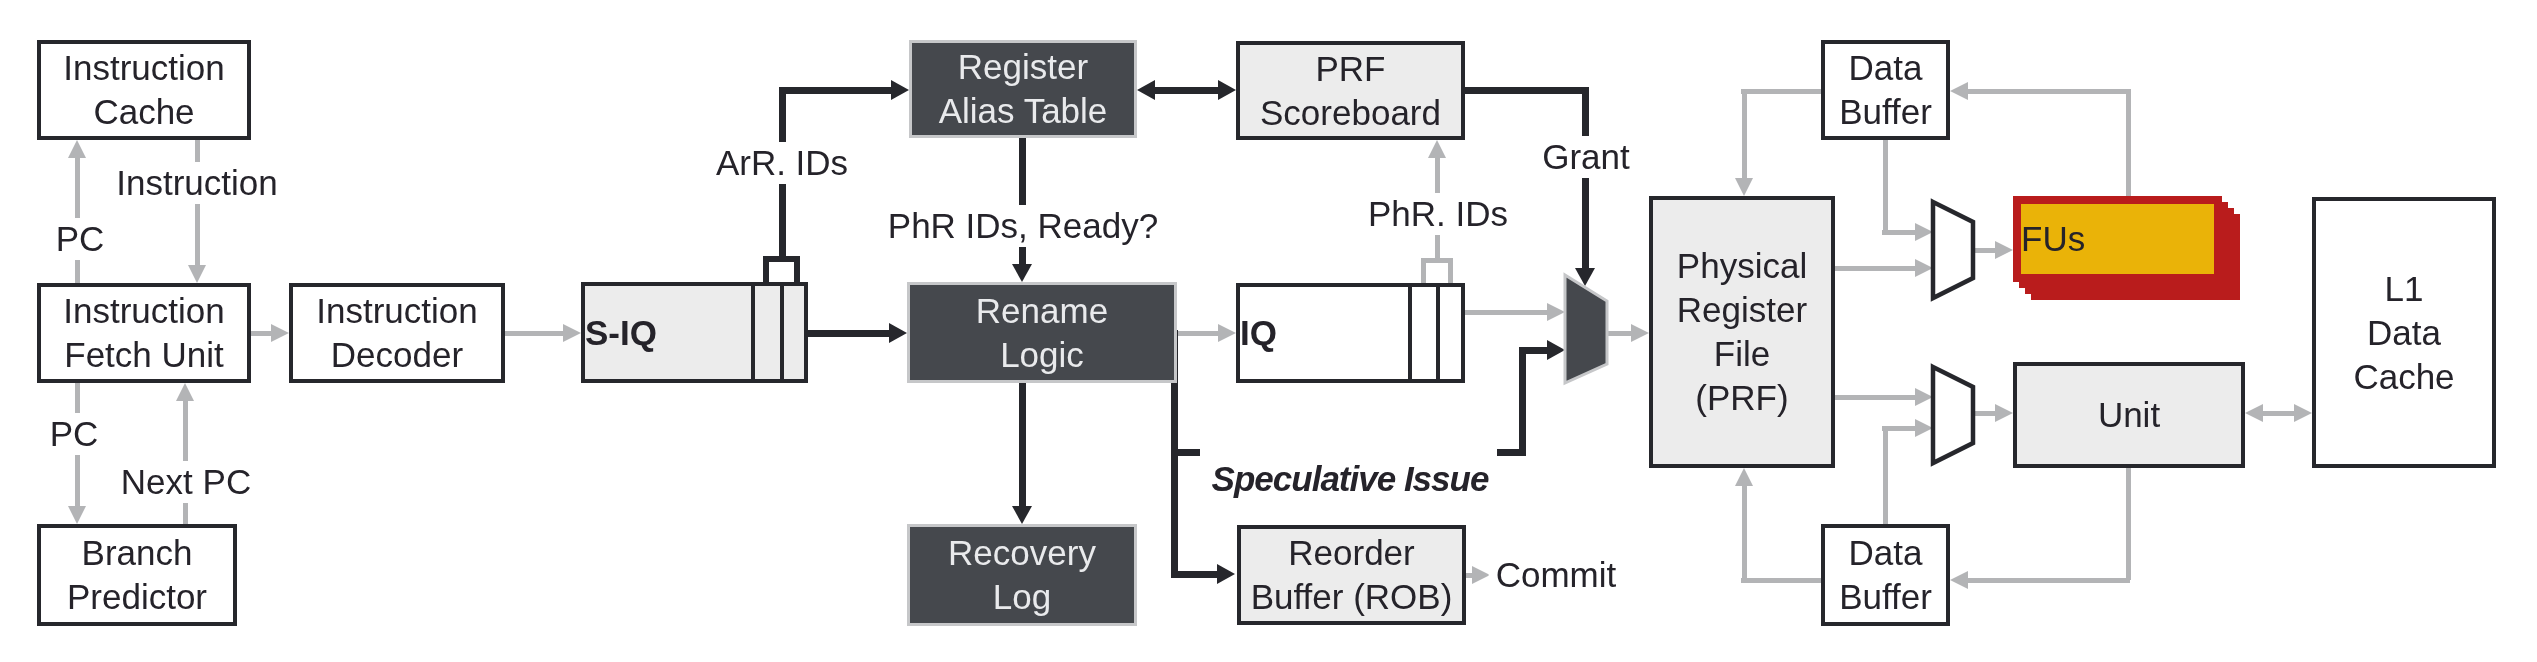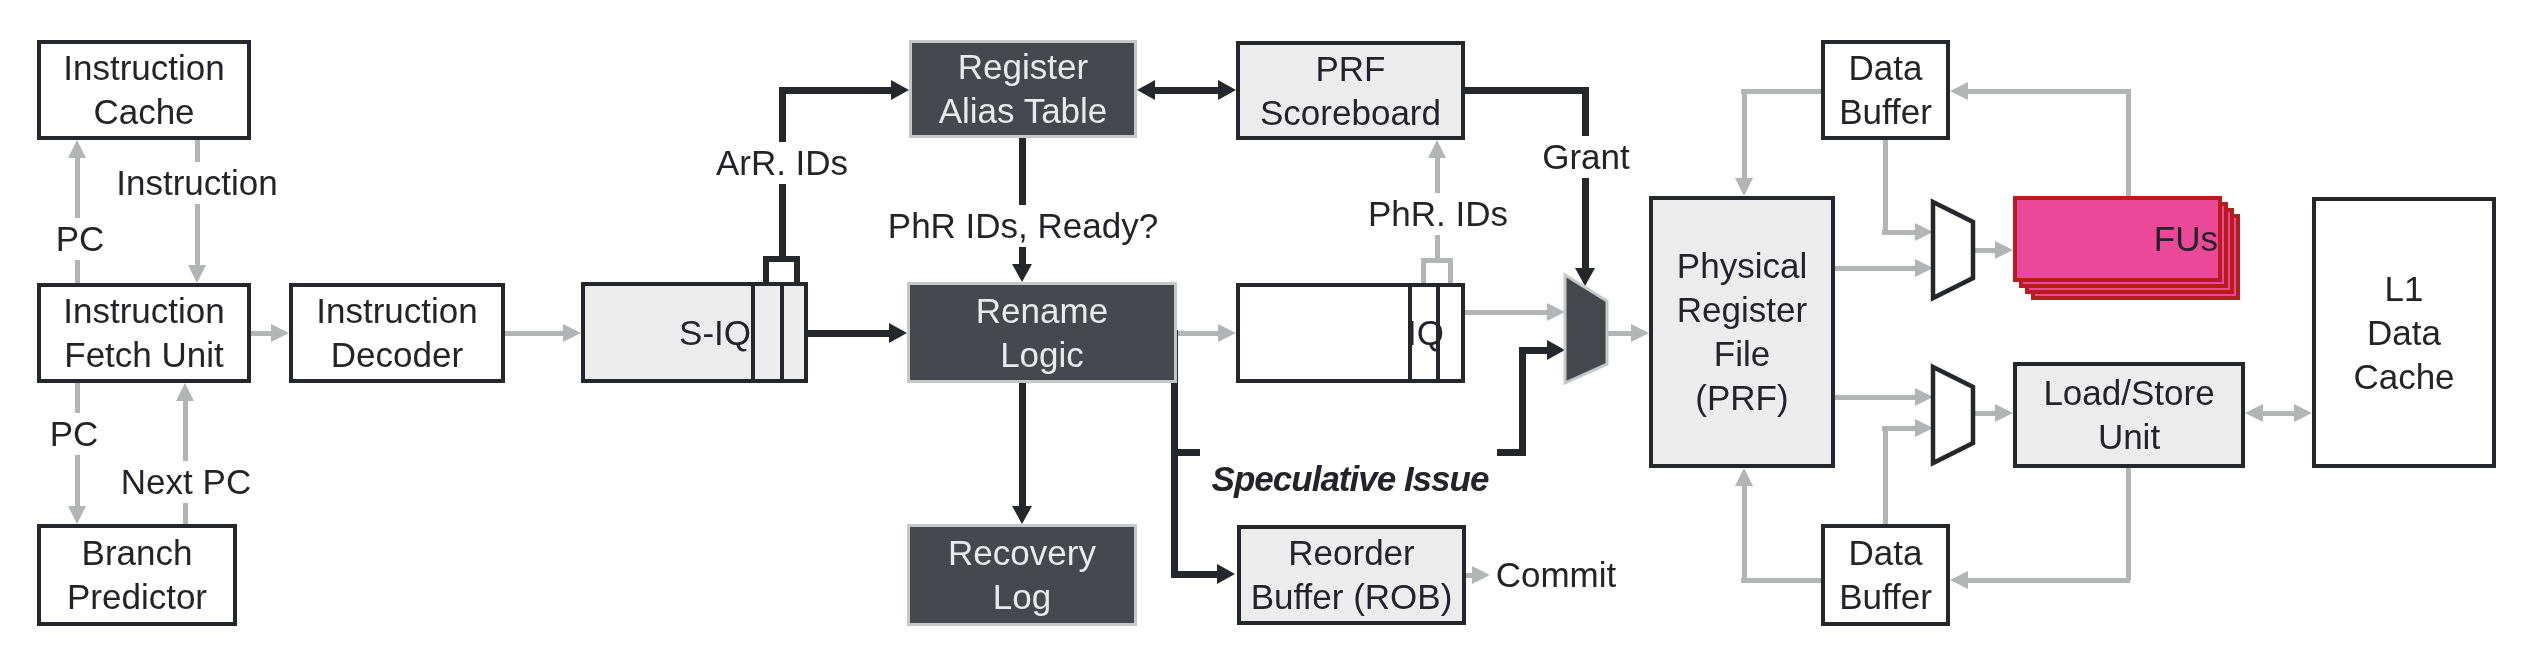--- a/index.html
+++ b/index.html
@@ -8,38 +8,38 @@
     font-family:"Liberation Sans","DejaVu Sans",sans-serif;color:#25232a;
   }
   
   .node{position:absolute;box-sizing:border-box;display:flex;flex-direction:column;
         align-items:center;justify-content:center;text-align:center;
         font-size:35px;line-height:44px;letter-spacing:0;}
   .node.white{background:#ffffff;border:4px solid #26272c;}
   .node.light{background:#ececec;border:4px solid #26272c;}
   .node.dark{background:#45484d;border:3px solid #c6c7c9;color:#e9eaec;}
   .divider{position:absolute;top:0;bottom:0;width:4px;background:#26272c;}
-  .queue-label{position:absolute;top:0;bottom:0;left:0;display:flex;align-items:center;justify-content:flex-end;}
+  .queue-label{position:absolute;top:0;bottom:0;left:0;display:flex;align-items:center;justify-content:flex-start;font-weight:bold;}
   
   .seg{position:absolute;}
   .seg.g{background:#b3b4b6;}
   .seg.b{background:#26272c;}
   .ah{position:absolute;width:0;height:0;}
   
   .elabel{position:absolute;transform:translate(-50%,-50%);background:#ffffff;
           padding:1px 7px;font-size:35px;white-space:nowrap;}
   .elabel.emph{font-weight:bold;font-style:italic;letter-spacing:-1px;margin-top:27px;}
   
   .tap{position:absolute;box-sizing:border-box;background:#ffffff;border-style:solid;border-bottom:none;}
   .tap.black{border-color:#26272c;border-width:6px 6px 0 6px;}
   .tap.gray{border-color:#b3b4b6;border-width:5px 5px 0 5px;}
   
   .fu-stack{position:absolute;}
-  .fu-layer{position:absolute;box-sizing:border-box;background:#ec4899;border:4px solid #b91c1c;
-            display:flex;align-items:center;justify-content:flex-end;font-size:35px;}
+  .fu-layer{position:absolute;box-sizing:border-box;background:#eab308;border:8px solid #b91c1c;
+            display:flex;align-items:center;justify-content:flex-start;font-size:35px;}
   svg{position:absolute;overflow:visible;}
 </style>
 </head>
 <body>
 
 <div id="canvas">
 
   <div id="edges">
       <div class="seg g" style="left: 74.5px; top: 158px; width: 5px; height: 125px;"></div>
       <div class="seg g" style="left: 194.5px; top: 140px; width: 5px; height: 125px;"></div>
@@ -203,21 +203,20 @@
   <div class="fu-stack" style="left:2013px;top:196px;width:209px;height:86px">
     <div class="fu-layer" style="left:18px;top:18px;width:209px;height:86px"></div>
     <div class="fu-layer" style="left:12px;top:12px;width:209px;height:86px"></div>
     <div class="fu-layer" style="left:6px;top:6px;width:209px;height:86px"></div>
     <div class="fu-layer" style="left:0;top:0;width:209px;height:86px">
       <span>FUs</span>
     </div>
   </div>
 
   <div class="node light" style="left:2013px;top:362px;width:232px;height:106px">
-    <span>Load/Store</span>
     <span>Unit</span>
   </div>
 
   <div class="node white" style="left:2312px;top:197px;width:184px;height:271px">
     <span>L1</span>
     <span>Data</span>
     <span>Cache</span>
   </div>
 
   <svg style="left:1561px;top:271px" width="50" height="116">

